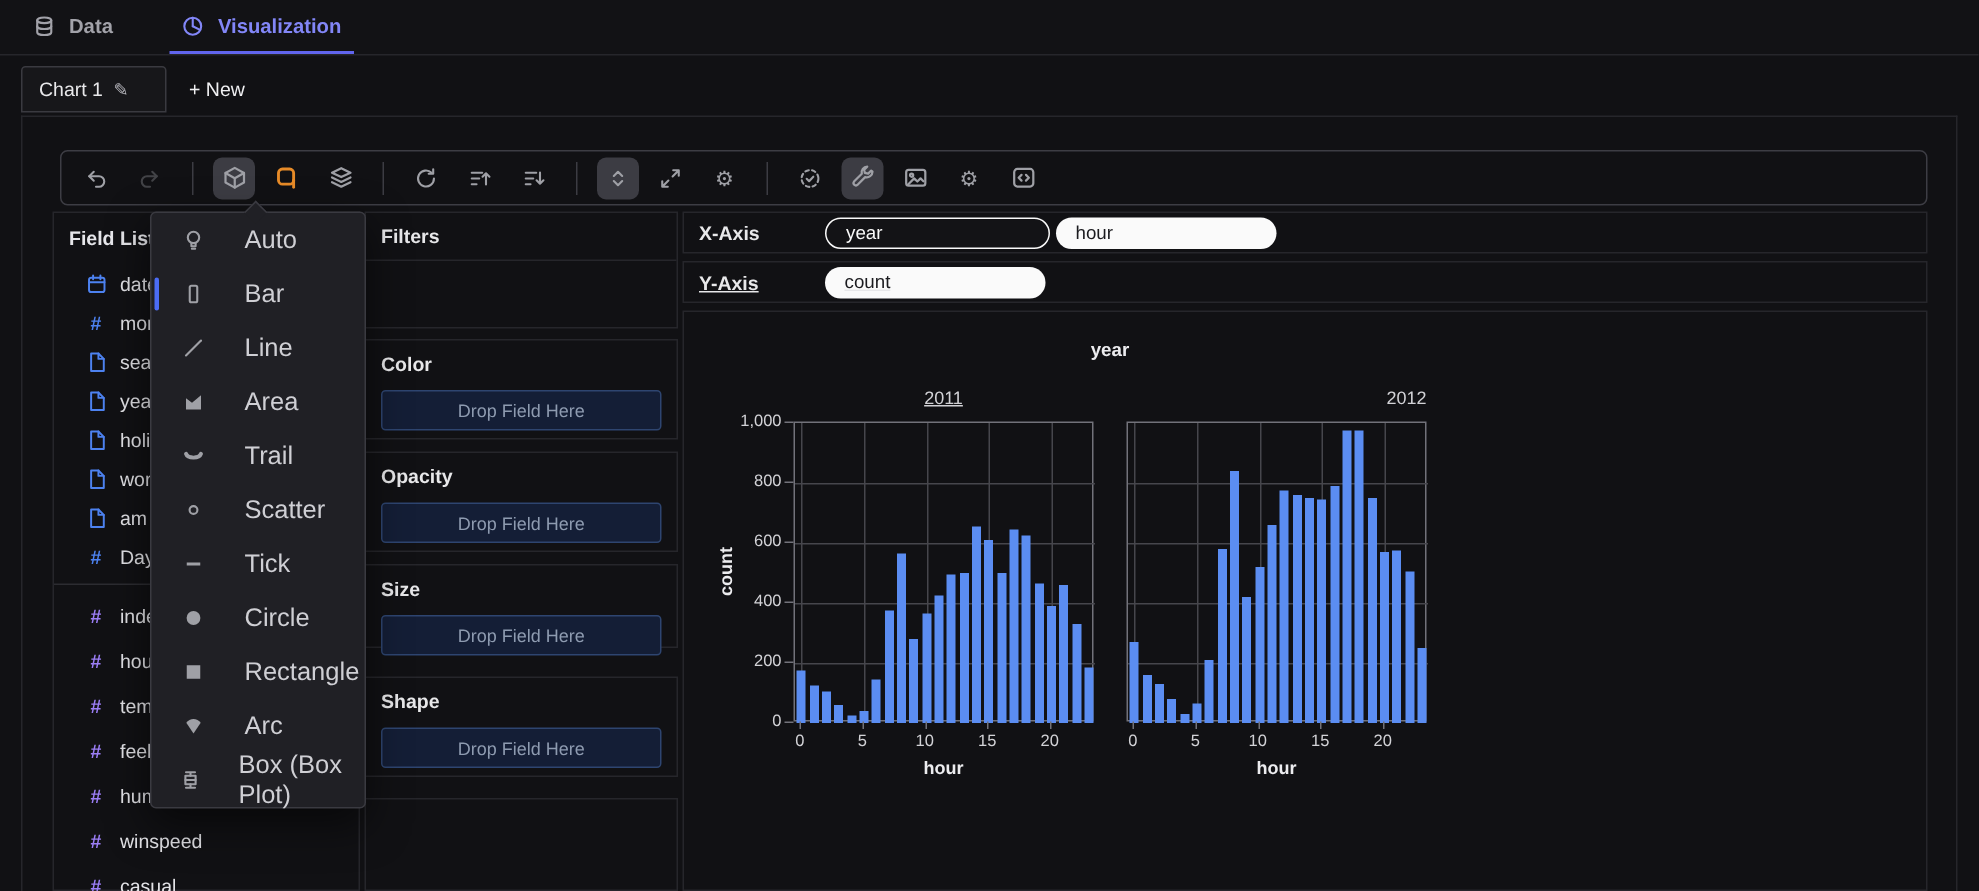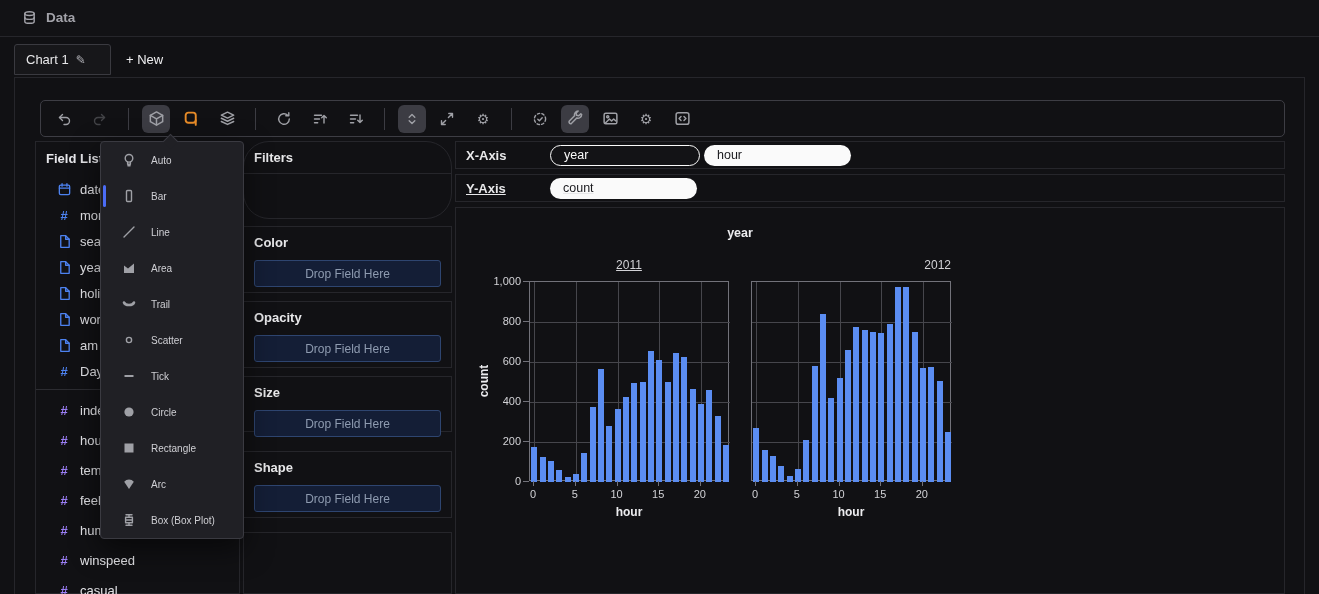--- a/index.html
+++ b/index.html
@@ -86,40 +86,50 @@
   .axis-title-x { position:absolute; width:200px; text-align:center; font-size:12px; font-weight:700; color:#ececef; }
   .axis-title-y { position:absolute; white-space:nowrap; font-size:12px; font-weight:700; color:#ececef;
     transform:translate(-50%,-50%) rotate(-90deg); }
 
   
   .mark-menu { position:absolute; left:100px; top:141px; width:144px; z-index:50;
     background:#202025; border:1px solid #3a3a41; border-radius:4px;
     box-shadow:0 10px 28px rgba(0,0,0,.55); }
   .mark-menu::before { content:""; position:absolute; left:64px; top:-6px; width:10px; height:10px;
     background:#202025; border-left:1px solid #3a3a41; border-top:1px solid #3a3a41; transform:rotate(45deg); }
-  .menu-item { position:relative; height:36px; display:flex; align-items:center; gap:12px;
-    padding-left:18px; font-size:10px; color:#cfcfd4; cursor:pointer; }
+  .menu-item { position:relative; height:36px; display:flex; align-items:center; gap:24px;
+    padding-left:18px; font-size:17px; color:#cfcfd4; cursor:pointer; }
   .menu-item .micon { width:20px; display:flex; justify-content:center; color:#9fa0a6; }
   .menu-item.selected::before { content:""; position:absolute; left:2px; top:7px; width:3px; height:22px;
     border-radius:2px; background:#4b6cf5; }
 </style>
 </head>
 <body>
 
 <div class="topnav">
   <div class="nav-tab">
     <span>
       <svg width="15" height="15" viewBox="0 0 16 16" fill="none" stroke="currentColor" stroke-width="1.5" stroke-linecap="round">
         <ellipse cx="8" cy="3.8" rx="5" ry="2"></ellipse>
           <path d="M3 3.8v8.4c0 1.1 2.2 2 5 2s5-.9 5-2V3.8"></path>
           <path d="M3 8c0 1.1 2.2 2 5 2s5-.9 5-2"></path>
       </svg>
     </span>
     <span>Data</span>
   </div>
+  <div class="nav-tab active">
+    <span>
+      <svg width="15" height="15" viewBox="0 0 16 16" fill="none" stroke="currentColor" stroke-width="1.5" stroke-linecap="round">
+        <circle cx="8" cy="8" r="6"></circle>
+          <path d="M8 8V2"></path>
+          <path d="M8 8l5.2 2.6"></path>
+      </svg>
+    </span>
+    <span>Visualization</span>
+  </div>
 </div>
 
 <div class="chart-tab">
   <span>Chart 1</span>
   <span class="edit-glyph">✎</span>
 </div>
 <div class="new-tab">+ New</div>
 
 <div class="main-frame"></div>
 
@@ -372,21 +382,21 @@
       </div>
       <div class="field-row measure">
         <span class="ficon">
           <span class="hash mea">#</span>
         </span>
         <span>casual</span>
       </div>
     </div>
 </div>
 
-<div class="enc-box" style="top:141px; height:78px;border-radius:26px;">
+<div class="enc-box" style="top:141px; height:78px;">
   <div class="enc-title">Filters</div>
   <div class="enc-hr"></div>
 </div>
 <div class="enc-box" style="top:226px; height:67px;">
   <div class="enc-title">Color</div>
   <div class="dropzone">Drop Field Here</div>
 </div>
 <div class="enc-box" style="top:301px; height:67px;">
   <div class="enc-title">Opacity</div>
   <div class="dropzone">Drop Field Here</div>

